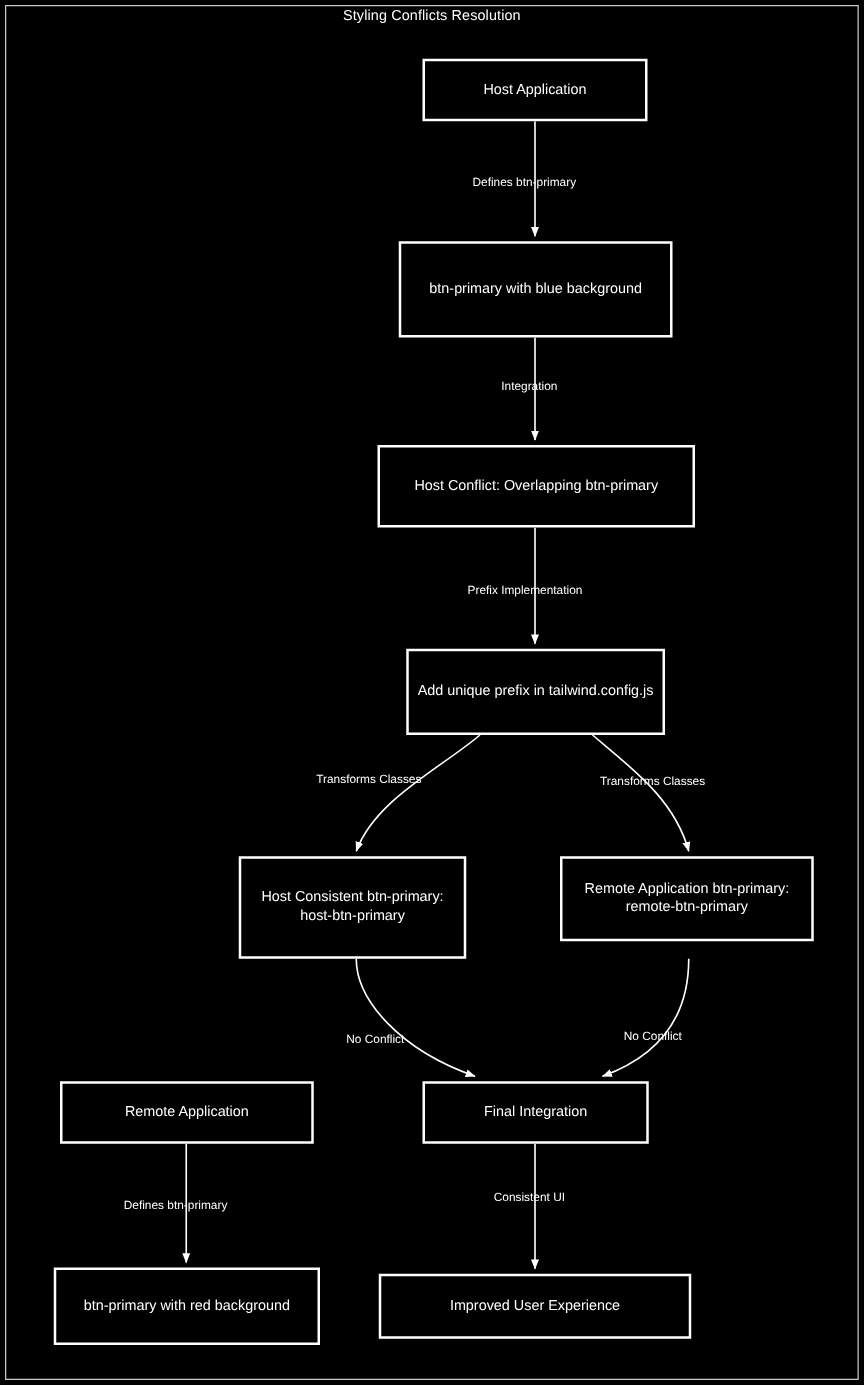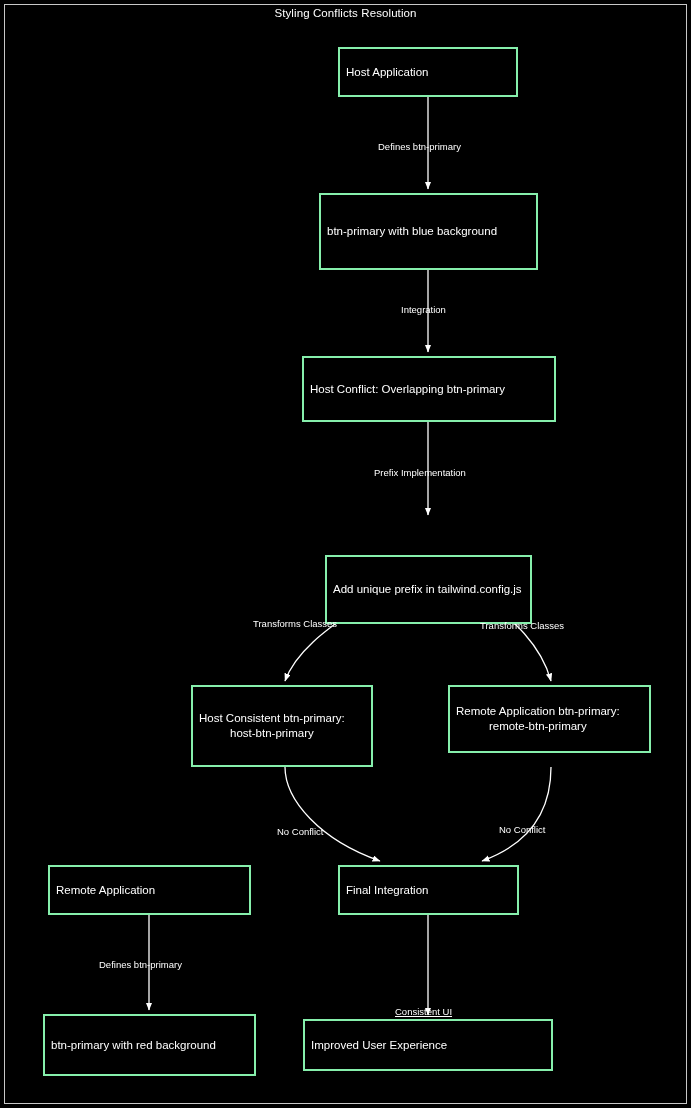--- a/index.html
+++ b/index.html
@@ -44,27 +44,28 @@
   svg#edges {
     position: absolute;
     left: 0;
     top: 0;
     width: 691px;
     height: 1108px;
   }
   .node {
     position: absolute;
     box-sizing: border-box;
-    border: 2px solid #86efac;
+    border: 2px solid #ffffff;
     background: #000000;
     color: #ffffff;
     font-size: 11.5px;
     line-height: 15px;
     display: flex;
     align-items: center;
+    justify-content: center;
     text-align: center;
     padding: 2px 6px;
   }
   .node span { display: block; white-space: pre-line; }
   .edge-label {
     position: absolute;
     color: #ffffff;
     font-size: 9.5px;
     line-height: 11px;
     white-space: nowrap;
@@ -111,21 +112,21 @@
   </div>
 
   <div class="node" style="left:319px; top:193px; width:219px; height:77px;">
     <span>btn-primary with blue background</span>
   </div>
 
   <div class="node" style="left:302px; top:356px; width:254px; height:66px;">
     <span>Host Conflict: Overlapping btn-primary</span>
   </div>
 
-  <div class="node" style="left:325px; top:519px; width:207px; height:69px;margin-top:36px;">
+  <div class="node" style="left:325px; top:519px; width:207px; height:69px;">
     <span>Add unique prefix in tailwind.config.js</span>
   </div>
 
   <div class="node" style="left:191px; top:685px; width:182px; height:82px;">
     <span>Host Consistent btn-primary:
 host-btn-primary</span>
   </div>
 
   <div class="node" style="left:448px; top:685px; width:203px; height:68px;">
     <span>Remote Application btn-primary:
@@ -157,15 +158,15 @@
   <div class="edge-label" style="left:253px; top:618px;">Transforms Classes</div>
 
   <div class="edge-label" style="left:480px; top:620px;">Transforms Classes</div>
 
   <div class="edge-label" style="left:277px; top:826px;">No Conflict</div>
 
   <div class="edge-label" style="left:499px; top:824px;">No Conflict</div>
 
   <div class="edge-label" style="left:99px; top:959px;">Defines btn-primary</div>
 
-  <div class="edge-label" style="left:395px; top:1006px;text-decoration:underline;">Consistent UI</div>
+  <div class="edge-label" style="left:395px; top:953px;">Consistent UI</div>
 
 </div>
 
 </body></html>

